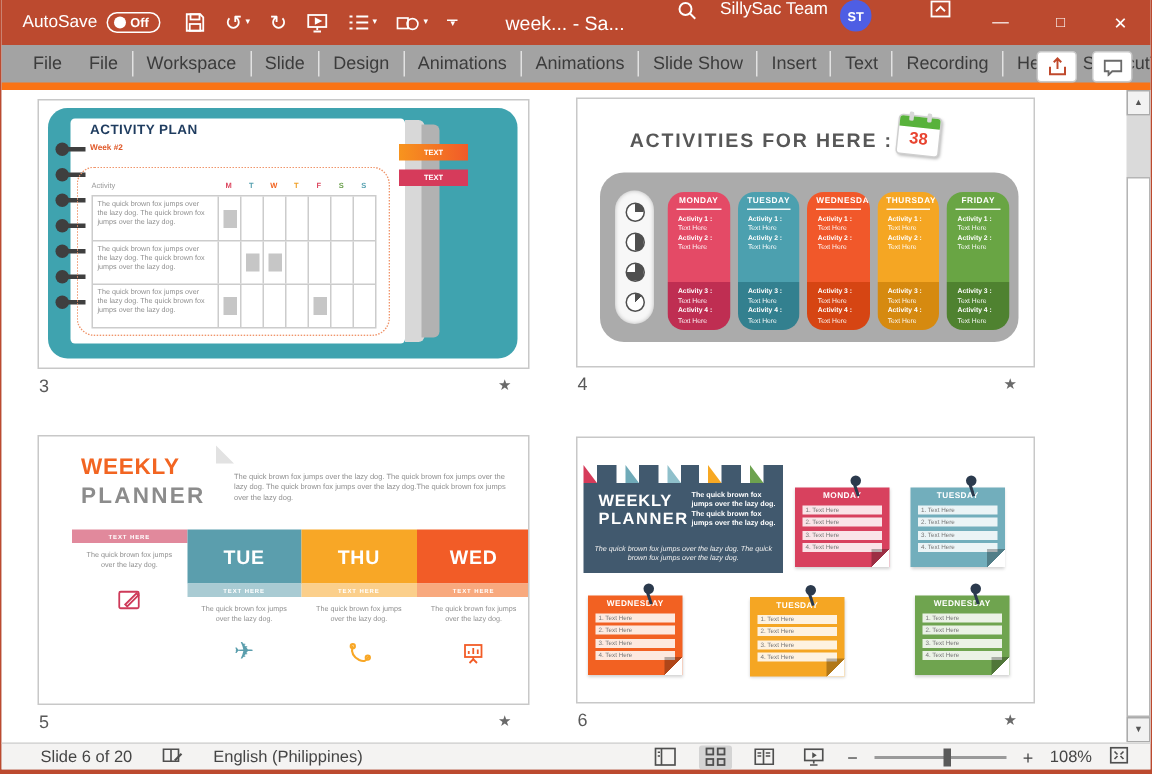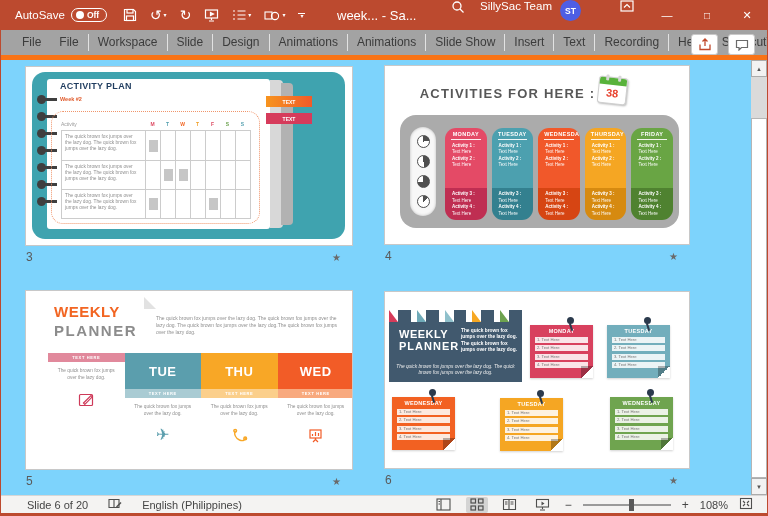--- a/index.html
+++ b/index.html
@@ -25,21 +25,21 @@
   .wbtn{width:40px;height:30px;font-size:11px}
   .wbtn.max{font-size:10px}
   
   .ribbon{height:30px;background:#a3a3a3;border-bottom:5px solid #f97316;display:flex;align-items:center;position:relative}
   .rtabs{display:flex;height:100%;align-items:center;padding-left:12px}
   .rtab{font-size:12px;color:#3C3C3C;padding:0 9px;height:17px;line-height:17px;background:none;border:none;font-family:inherit;border-left:1px solid #E2E2E2;cursor:default;white-space:nowrap}
   .rtab:nth-child(1),.rtab:nth-child(2){border-left:none}
   .ribbon-right{position:absolute;right:12px;top:4px;display:flex;gap:10px}
   .rbox{width:27px;height:21px;border:1px solid #C9C9C9;border-radius:3px;display:flex;align-items:center;justify-content:center;background:#fff}
   
-  .content{position:absolute;left:0;top:60px;right:0;bottom:18px;background:#7dd3fc;overflow:hidden}
+  .content{position:absolute;left:0;top:60px;right:0;bottom:18px;background:#ffffff;overflow:hidden}
   .scroll{position:absolute;right:0;top:0;width:16px;bottom:0;background:#DADADA}
   .sbtn{position:absolute;left:0;width:16px;height:17px;background:#F2F2F2;border:1px solid #ABABAB;font-size:6px;display:flex;align-items:center;justify-content:center;color:#555}
   .sbtn.up{top:0}.sbtn.down{bottom:0}
   .sthumb{position:absolute;left:0;width:16px;top:58px;bottom:17px;background:#FFF;border:1px solid #B5B5B5}
   .cell{position:absolute}
   #cell3{left:24px;top:6px;width:328px}
   #cell4{left:383px;top:5px;width:306px}
   #cell5{left:24px;top:230px;width:328px}
   #cell6{left:383px;top:231px;width:306px}
   .slide{position:relative;width:100%;height:180px;background:#fff;border:1px solid #C8C8C8;overflow:hidden}

